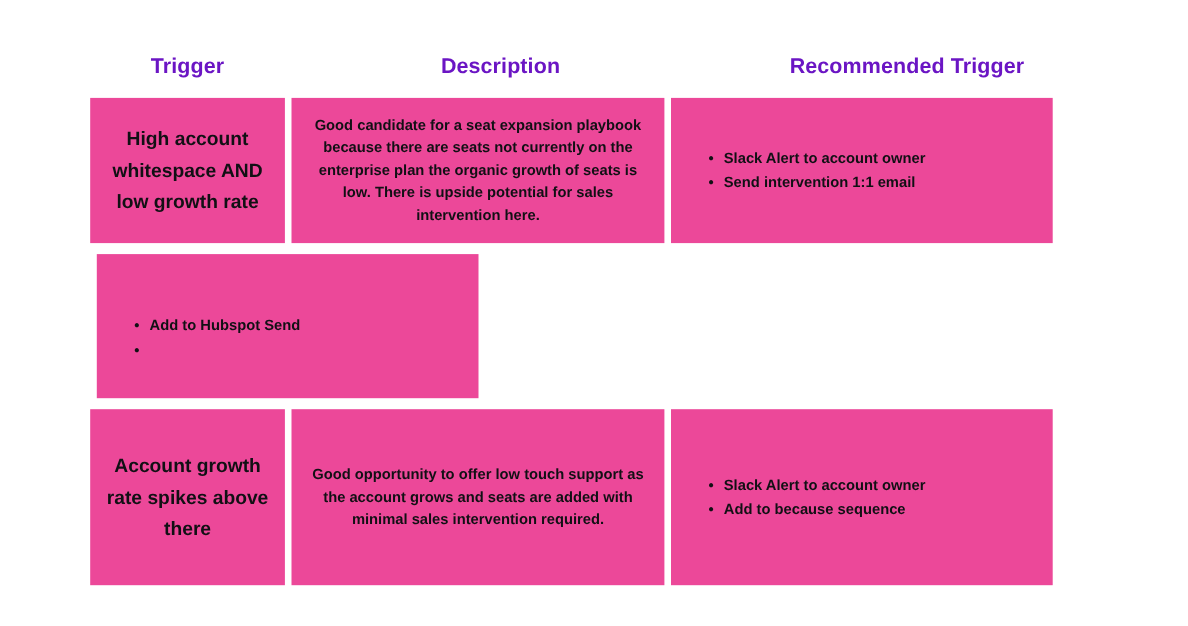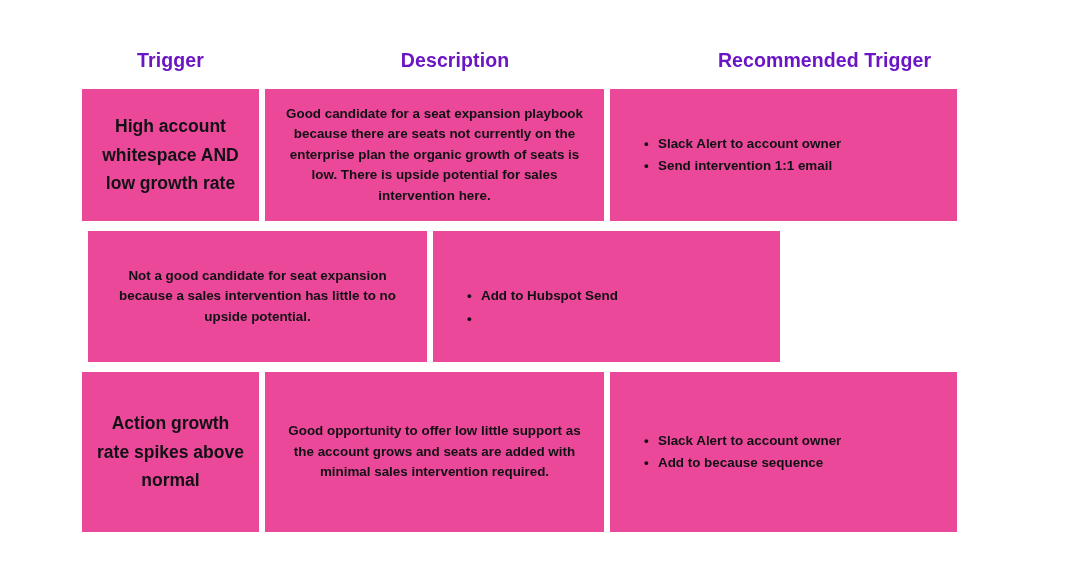--- a/index.html
+++ b/index.html
@@ -148,37 +148,34 @@
       </div>
       <div class="cell action">
         <ul class="action-list">
           <li><span class="bullet">•</span><span>Slack Alert to account owner</span></li>
           <li><span class="bullet">•</span><span>Send intervention 1:1 email</span></li>
         </ul>
       </div>
     </div>
 
     <div class="row row-2">
-      <div class="cell desc">
-        <div class="desc-text">Not a good candidate for seat expansion because a sales intervention has little to no upside potential.</div>
-      </div>
       <div class="cell action">
         <ul class="action-list">
           <li><span class="bullet">•</span><span>Add to Hubspot Send</span></li>
           <li><span class="bullet">•</span></li>
         </ul>
       </div>
     </div>
 
     <div class="row row-3">
       <div class="cell trigger">
-        <div class="trigger-text">Action growth rate spikes above normal</div>
+        <div class="trigger-text">Account growth rate spikes above there</div>
       </div>
       <div class="cell desc">
-        <div class="desc-text">Good opportunity to offer low little support as the account grows and seats are added with minimal sales intervention required.</div>
+        <div class="desc-text">Good opportunity to offer low touch support as the account grows and seats are added with minimal sales intervention required.</div>
       </div>
       <div class="cell action">
         <ul class="action-list">
           <li><span class="bullet">•</span><span>Slack Alert to account owner</span></li>
           <li><span class="bullet">•</span><span>Add to because sequence</span></li>
         </ul>
       </div>
     </div>
 
   </div>

